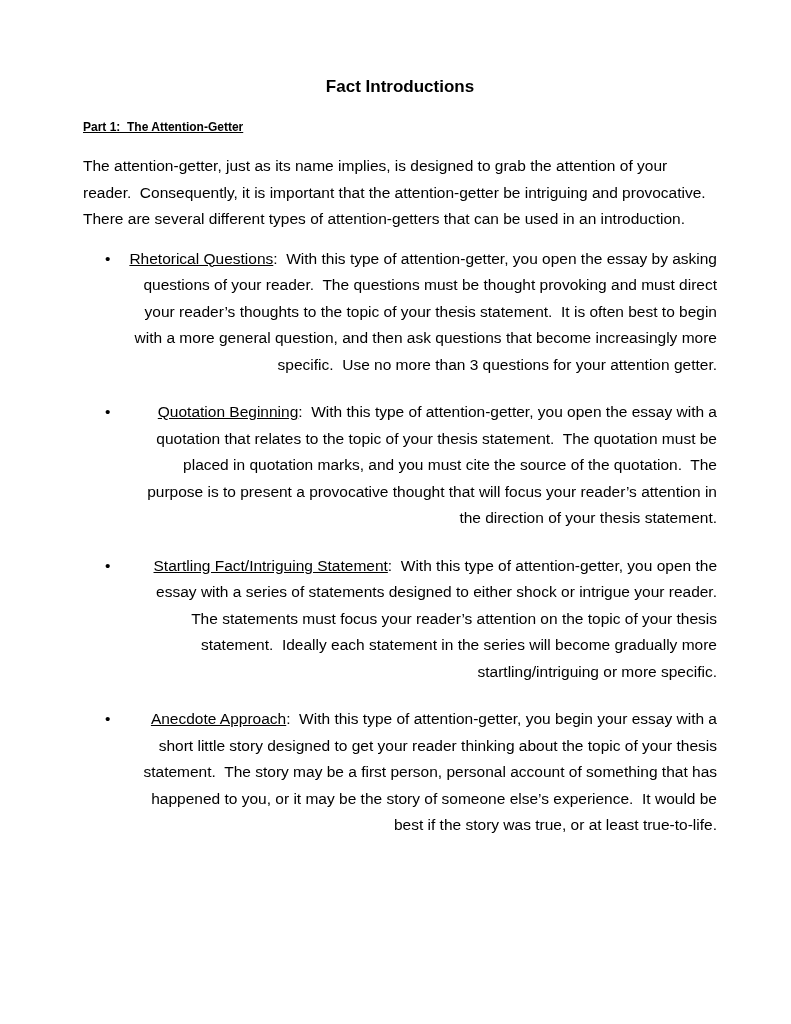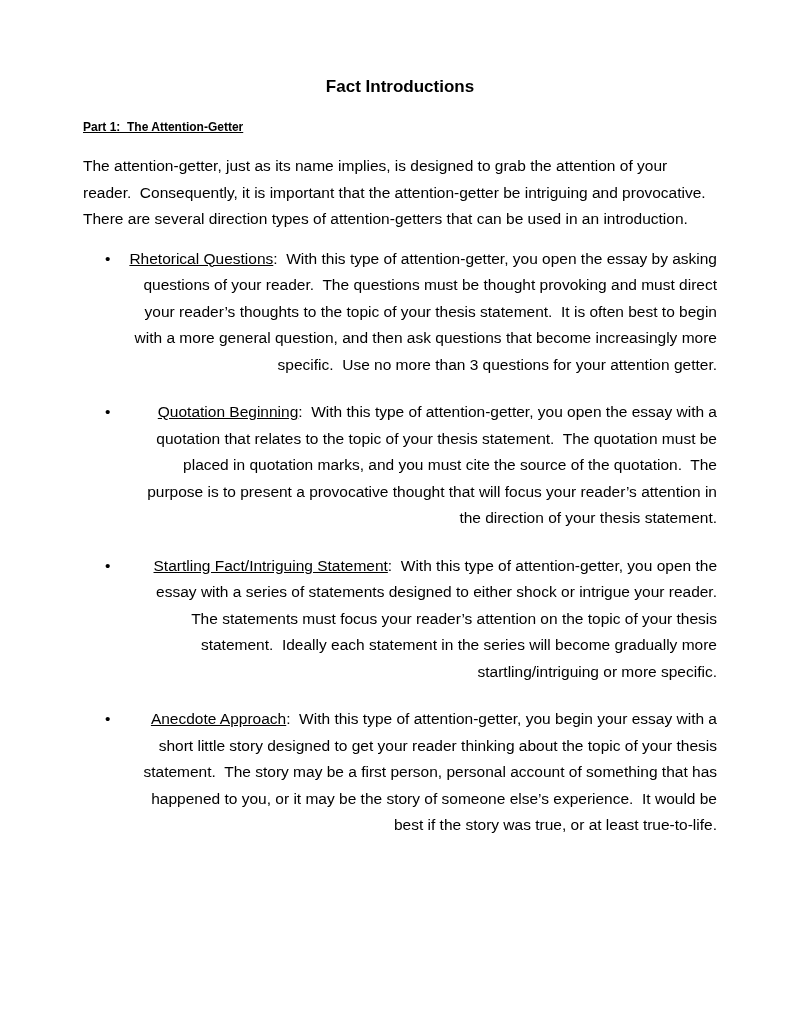--- a/index.html
+++ b/index.html
@@ -61,21 +61,21 @@
 </head>
 <body>
 
 <div class="page">
 
   <h1 class="doc-title">Fact Introductions</h1>
 
 
   <h2 class="section-heading">Part 1:  The Attention-Getter</h2>
 
-  <p class="para">The attention-getter, just as its name implies, is designed to grab the attention of your reader.  Consequently, it is important that the attention-getter be intriguing and provocative.  There are several direction types of attention-getters that can be used in an introduction.</p>
+  <p class="para">The attention-getter, just as its name implies, is designed to grab the attention of your reader.  Consequently, it is important that the attention-getter be intriguing and provocative.  There are several different types of attention-getters that can be used in an introduction.</p>
 
   <ul class="bullet-list">
 
     <li class="bullet-item">
       <span class="bullet-marker">•</span>
       <span class="bullet-text"><span class="term">Rhetorical Questions</span><span>:  With this type of attention-getter, you open the essay by asking questions of your reader.  The questions must be thought provoking and must direct your reader’s thoughts to the topic of your thesis statement.  It is often best to begin with a more general question, and then ask questions that become increasingly more specific.  Use no more than 3 questions for your attention getter.</span></span>
     </li>
 
     <li class="bullet-item">
       <span class="bullet-marker">•</span>

